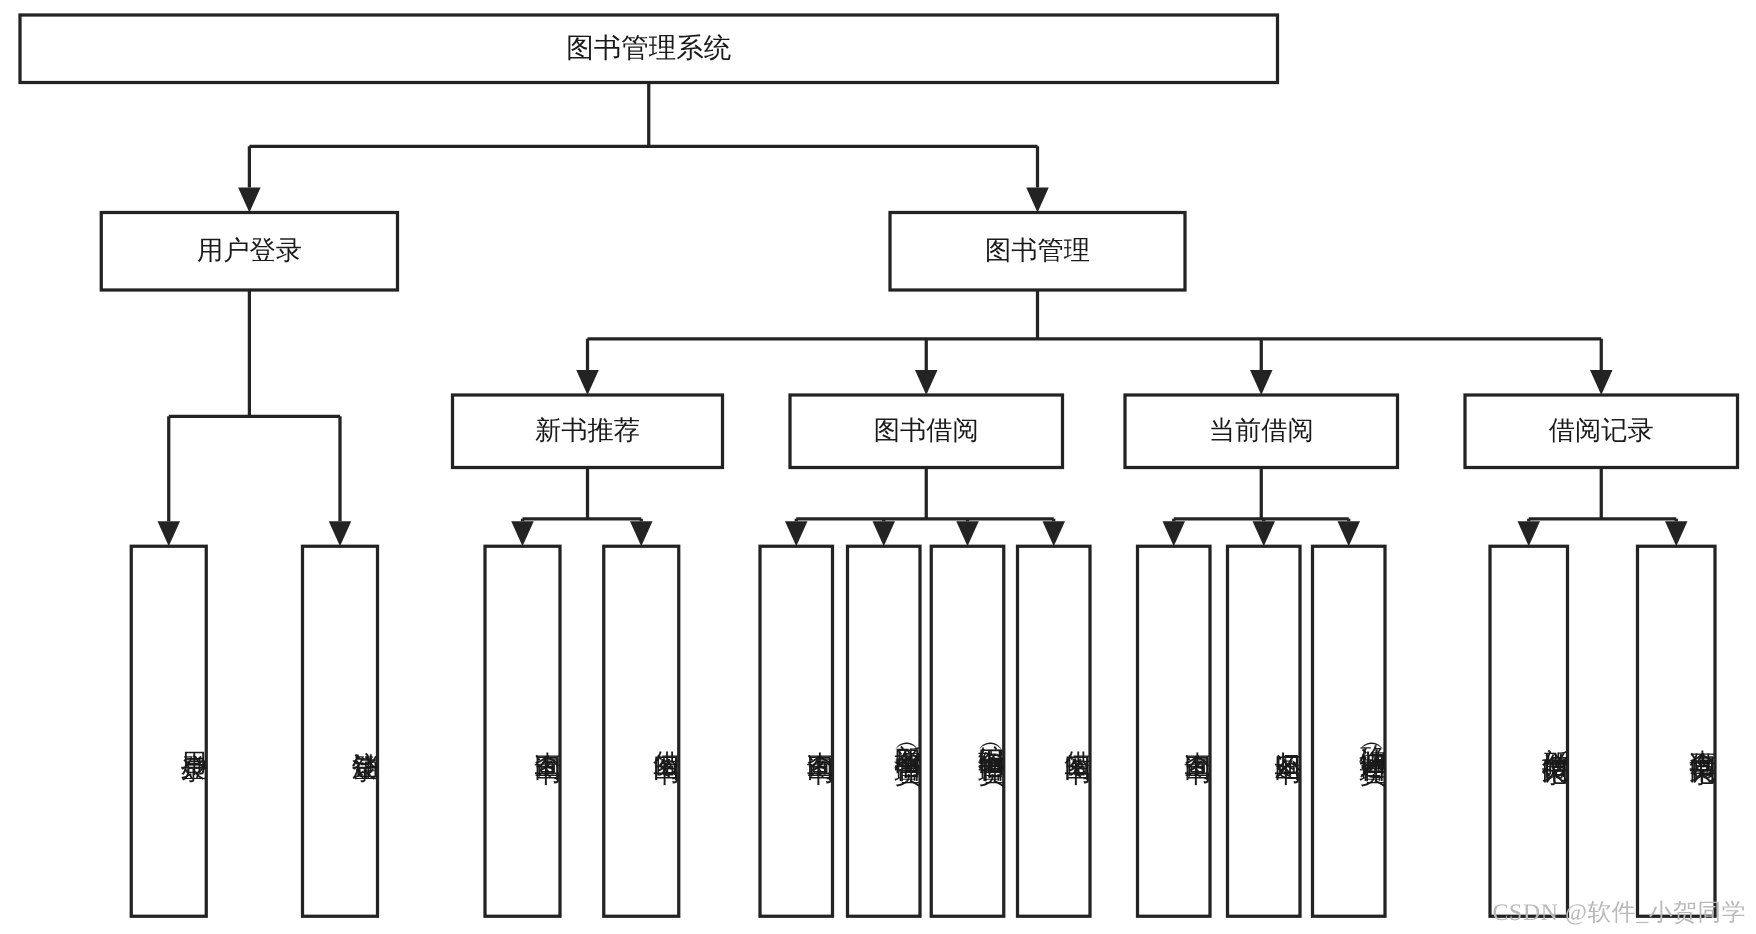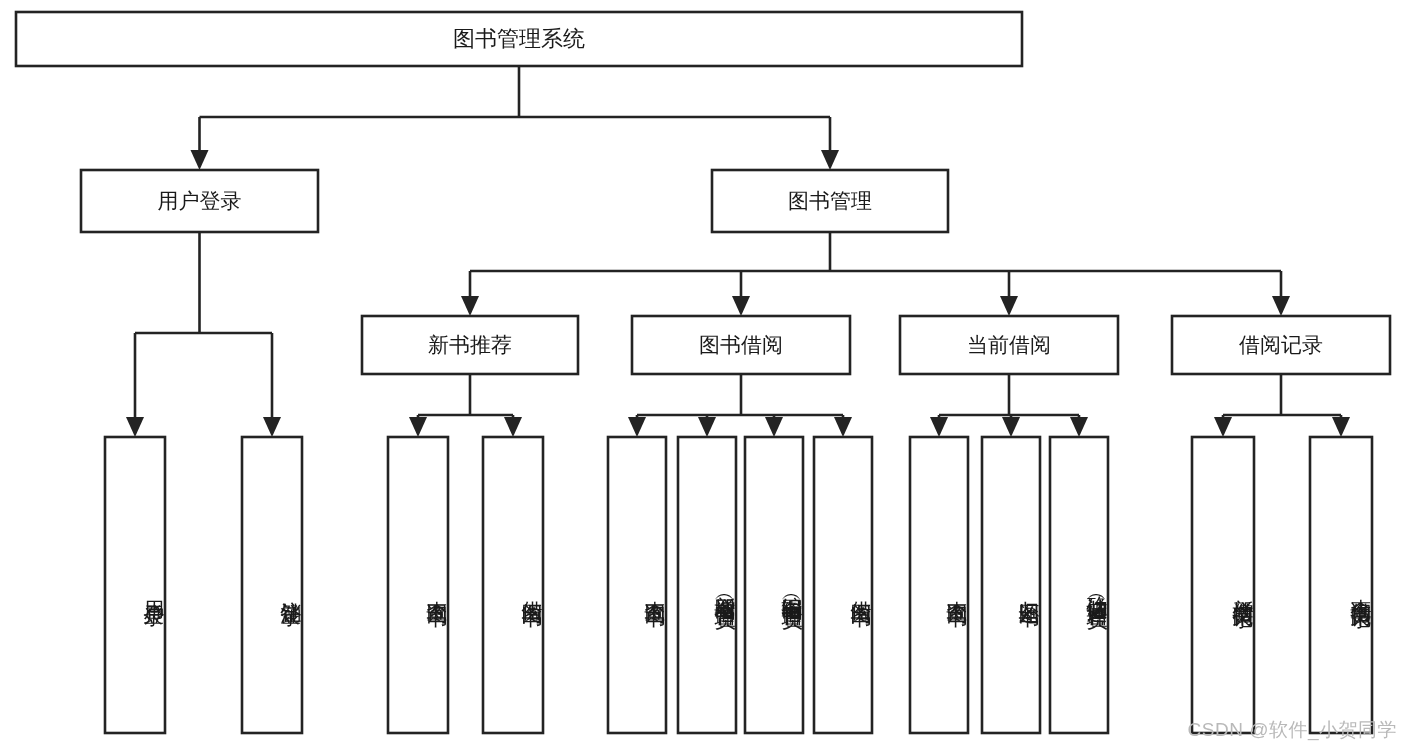--- a/index.html
+++ b/index.html
@@ -69,21 +69,21 @@
     white-space: nowrap;
     pointer-events: none;
     display: flex;
     align-items: flex-start;
     justify-content: center;
   }
   #watermark {
     position: absolute;
     right: 8px;
     bottom: 4px;
-    font-family: Liberation Sans, sans-serif;
+    font-family: Liberation Serif, serif;
     font-size: 19px;
     color: #b9b9b9;
     white-space: nowrap;
     letter-spacing: 0.5px;
   }
 </style>
 </head>
 <body>
 
 <div id="diagram-root">

